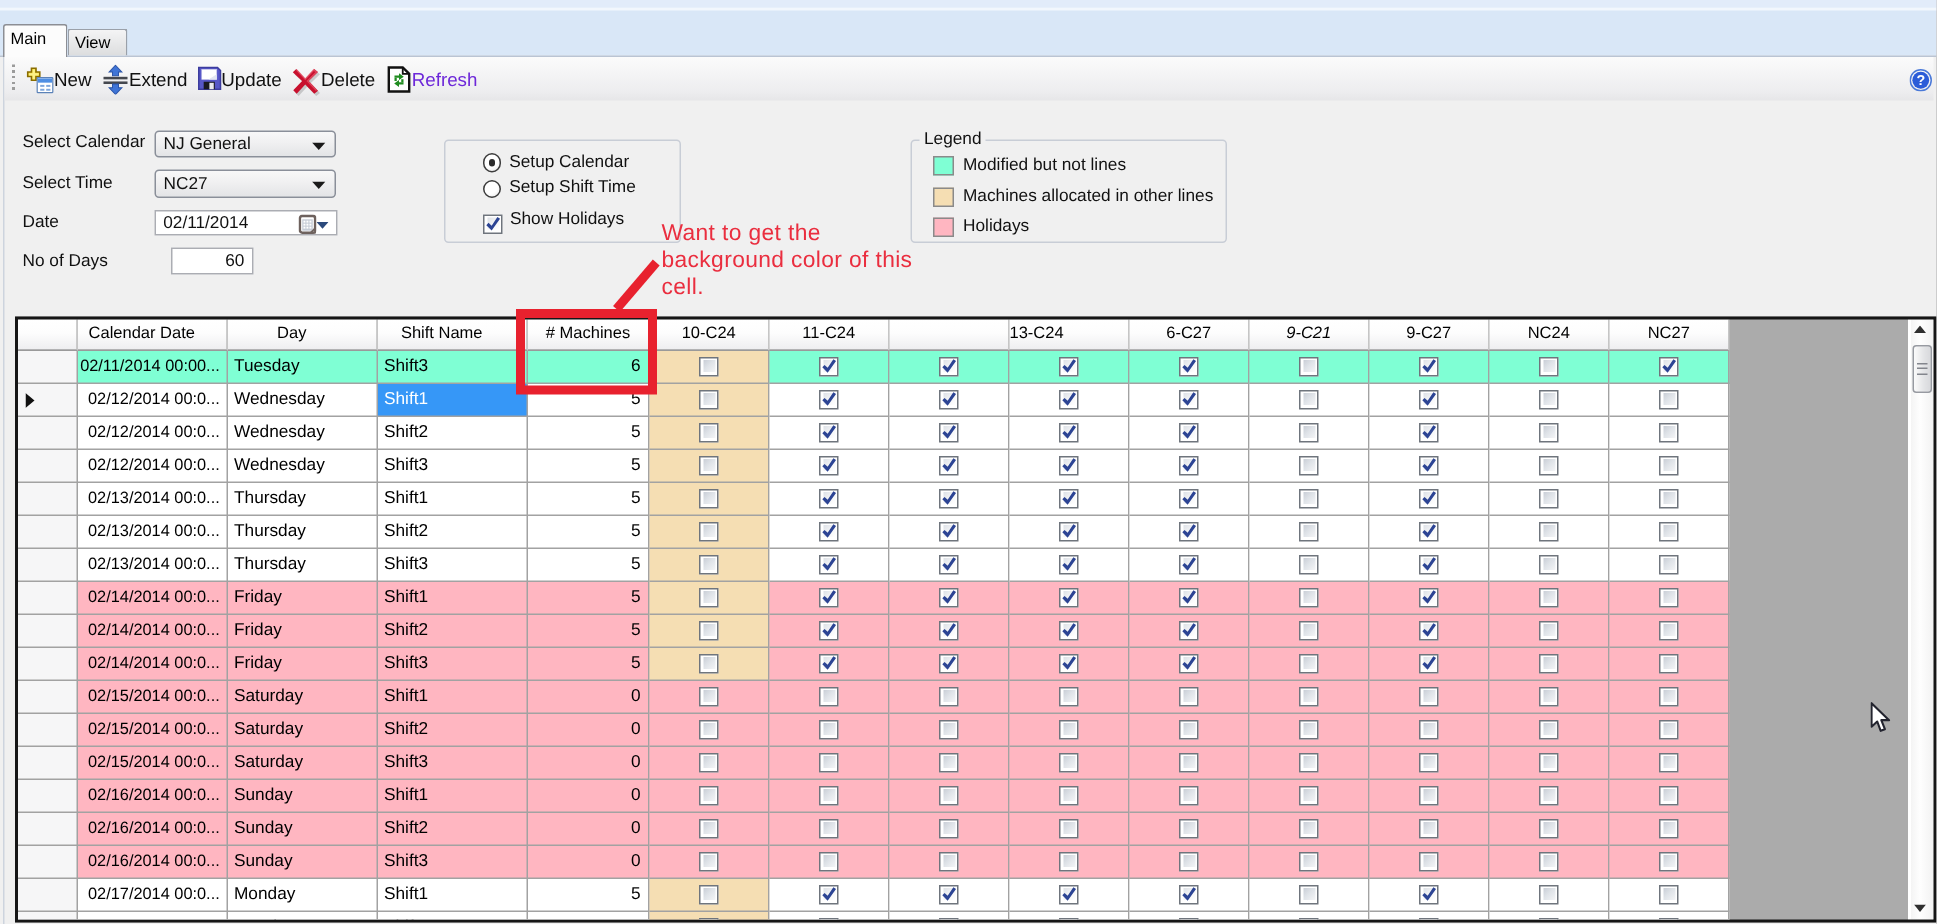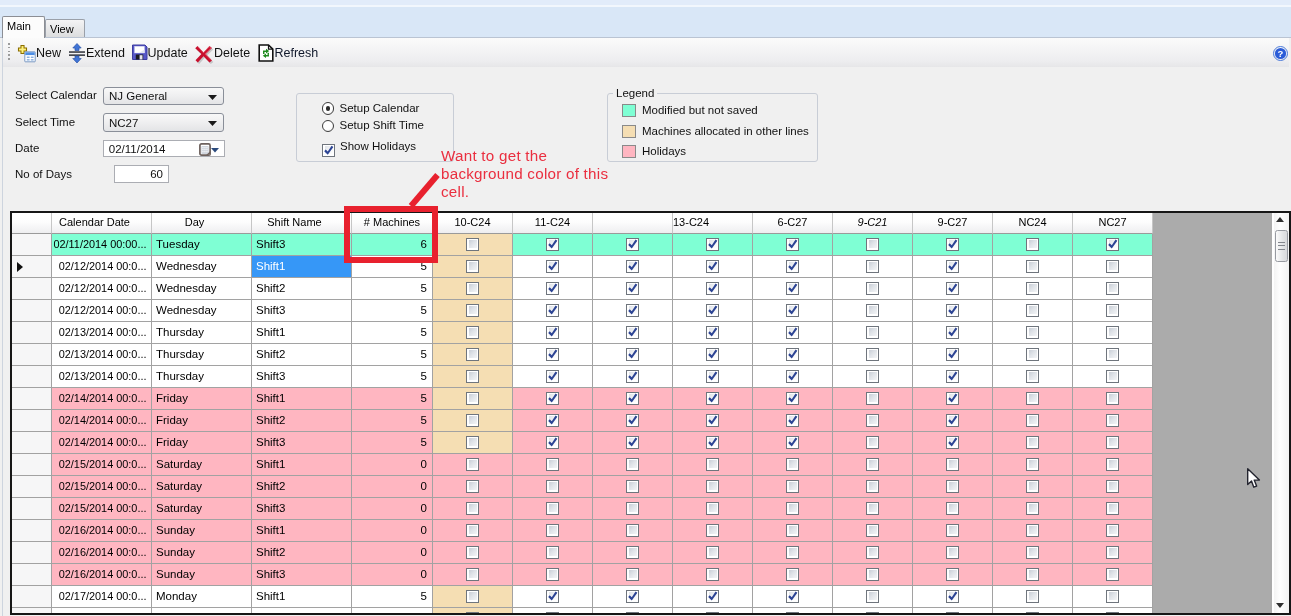--- a/index.html
+++ b/index.html
@@ -66,21 +66,21 @@
 <path d="M10.5,1 L10.5,5.2 L14.8,5.2" fill="none" stroke="#111" stroke-width="1.2"></path>
 <path d="M5,6.4 H8 V4.8 L11.2,7.1 L8,9.4 V7.9 H5 Z" fill="#1f8c1f"></path>
 <rect x="5" y="7.9" width="1.5" height="2.1" fill="#1f8c1f"></rect>
 <path d="M11,12.4 H8 V14 L4.8,11.7 L8,9.4 V10.9 H11 Z" fill="#1f8c1f"></path>
 <rect x="9.5" y="8.8" width="1.5" height="2.1" fill="#1f8c1f"></rect>
 </svg>
 <div class="abs" style="left:36px;top:46px;font-size:12.5px;color:#111;">New</div>
 <div class="abs" style="left:86px;top:46px;font-size:12.5px;color:#111;">Extend</div>
 <div class="abs" style="left:147.5px;top:46px;font-size:12.5px;color:#111;">Update</div>
 <div class="abs" style="left:214px;top:46px;font-size:12.5px;color:#111;">Delete</div>
-<div class="abs" style="left:274.5px;top:46px;font-size:12.5px;color:#0f172a;">Refresh</div>
+<div class="abs" style="left:274.5px;top:46px;font-size:12.5px;color:#6d28d9;">Refresh</div>
 <svg class="abs" style="left:1272.5px;top:45.5px" width="15" height="15" viewBox="0 0 15 15">
 <circle cx="7.5" cy="7.5" r="7" fill="none" stroke="#4a79d8" stroke-width="1"></circle>
 <circle cx="7.5" cy="7.5" r="5.6" fill="#2b5cd8"></circle>
 <text x="7.5" y="10.8" text-anchor="middle" font-family="Liberation Sans, sans-serif" font-size="9.5" font-weight="bold" fill="#fff">?</text>
 </svg>
 
 
 <div class="lbl" style="left:15px;top:89px;">Select Calendar</div>
 <div class="lbl" style="left:15px;top:115.5px;">Select Time</div>
 <div class="lbl" style="left:15px;top:142px;">Date</div>
@@ -122,21 +122,21 @@
   </div>
 <div class="lbl" style="left:339.5px;top:101.5px;">Setup Calendar</div>
 <div class="radio abs" style="left:321.5px;top:119.5px;"></div>
 <div class="lbl" style="left:339.5px;top:119px;">Setup Shift Time</div>
 <span class="cb k abs" style="left:322px;top:140.5px;"></span>
 <div class="lbl" style="left:340px;top:140px;">Show Holidays</div>
 
 <div class="gbox" style="left:607px;top:92.5px;width:210.5px;height:69px;"></div>
 <div class="lbl" style="left:613px;top:86.5px;background:#f0f0f0;padding:0 3px;">Legend</div>
 <div class="sq abs" style="left:622px;top:103.5px;background:#7fffd4;"></div>
-<div class="lbl" style="left:642px;top:104px;">Modified but not saved</div>
+<div class="lbl" style="left:642px;top:104px;">Modified but not lines</div>
 <div class="sq abs" style="left:622px;top:124.5px;background:#f5deb3;"></div>
 <div class="lbl" style="left:642px;top:125px;">Machines allocated in other lines</div>
 <div class="sq abs" style="left:622px;top:144.5px;background:#ffb6c1;"></div>
 <div class="lbl" style="left:642px;top:145px;">Holidays</div>
 
 
 <div class="grid">
     <div class="in">
 <div class="hrow" style="top:0;height:21px;">
 <div class="hc" style="left:0px;width:40px;height:21px;background:linear-gradient(#fff 0%,#fdfdfd 45%,#eeeef0 100%);"></div>

